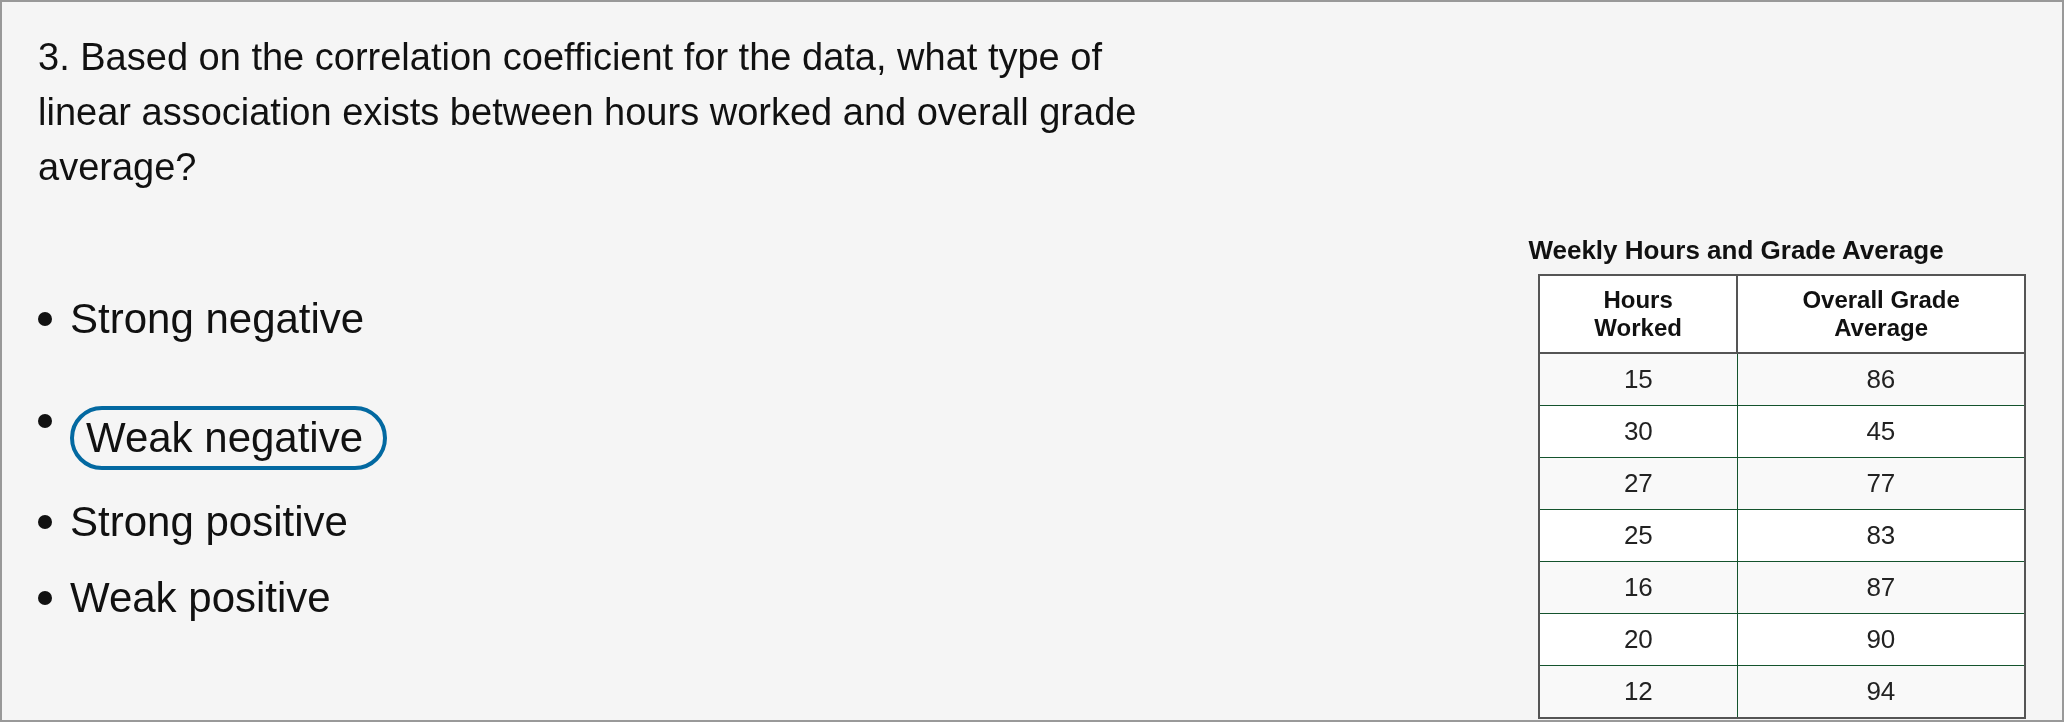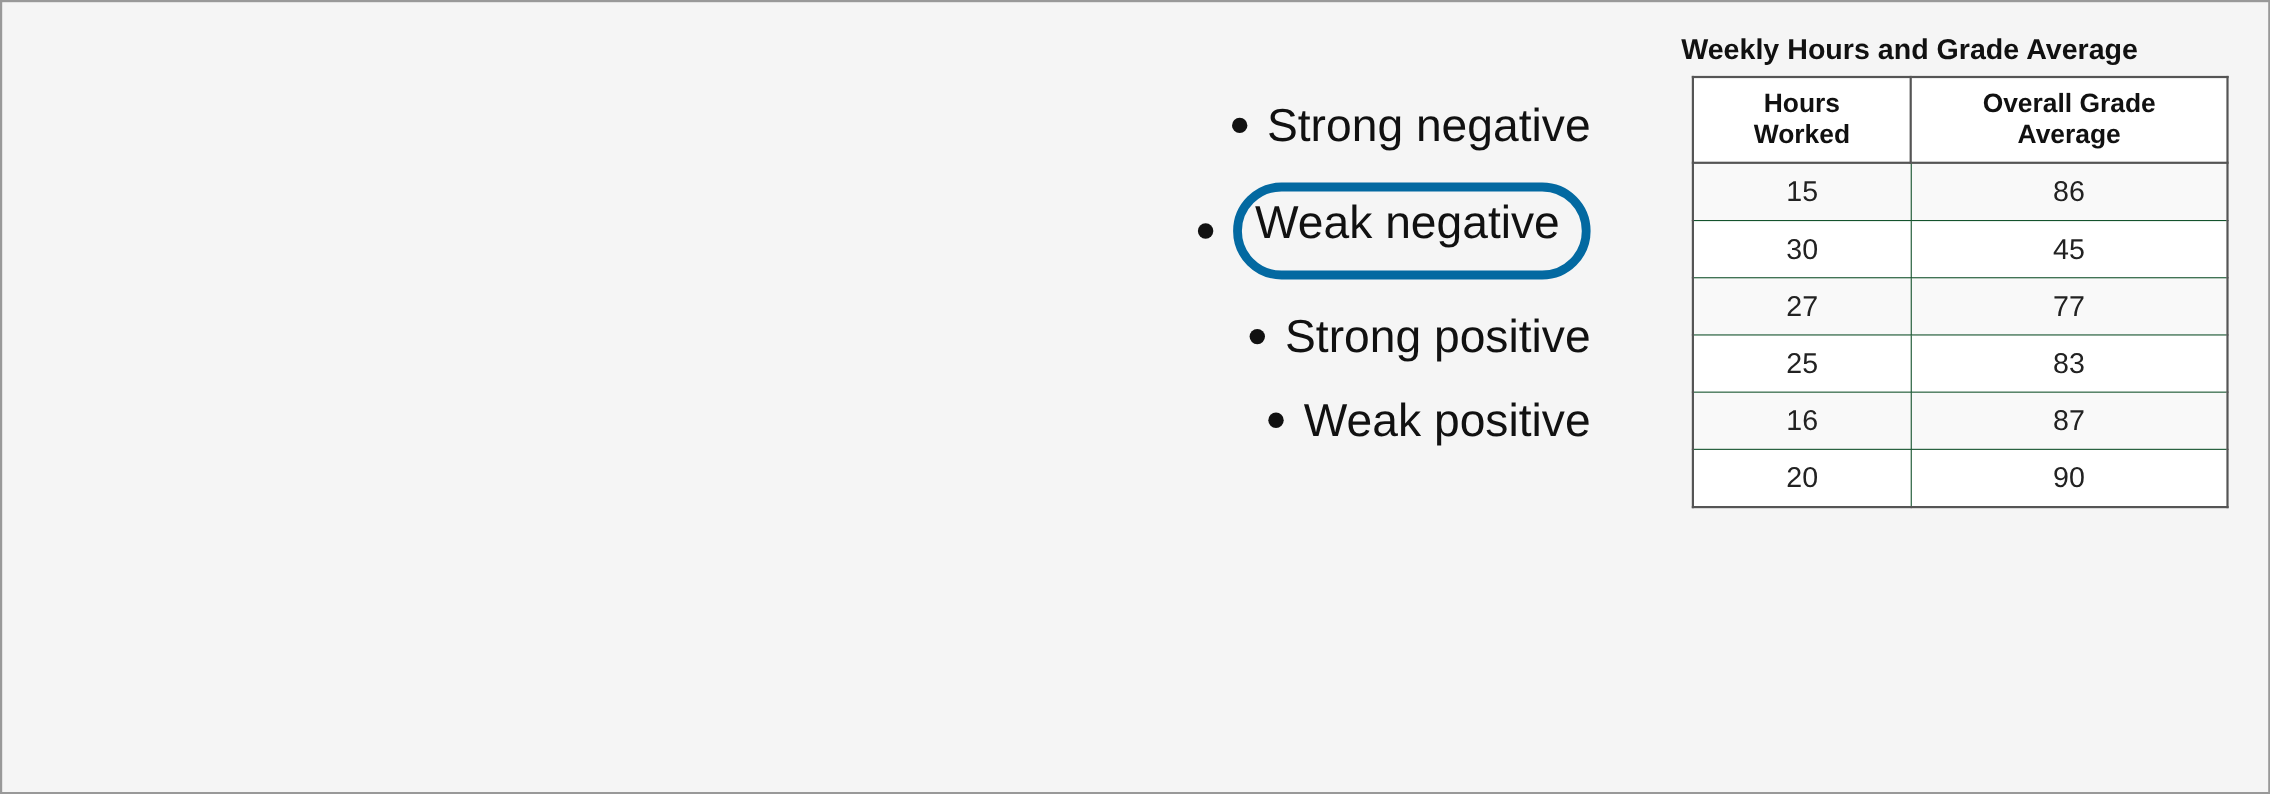--- a/index.html
+++ b/index.html
@@ -58,40 +58,40 @@
       margin-top: 60px;
       min-width: 500px;
     }
 
     .option-item {
       display: flex;
       align-items: center;
       gap: 18px;
       font-size: 42px;
       color: #111;
-      justify-content: flex-end;
     }
 
     .bullet {
       width: 14px;
       height: 14px;
       background-color: #111;
       border-radius: 50%;
       flex-shrink: 0;
     }
 
     .option-text {
       font-size: 42px;
       color: #111;
     }
 
     .option-text.circled {
-      border: 8px solid #0369a1;
+      border: 4px solid #0369a1;
       border-radius: 50px;
-      padding: 4px 20px 20px 12px;
+      padding: 4px 20px 4px 12px;
+      margin-top: 35px;
     }
 
     .table-section {
       display: flex;
       flex-direction: column;
       align-items: flex-end;
       margin-left: auto;
       min-width: 580px;
     }
 
@@ -131,20 +131,24 @@
     }
 
     .data-table tr:nth-child(odd) td {
       background-color: #f9f9f9;
     }
   </style>
 </head>
 <body>
 
 <div class="question-card">
+  <div class="question-header">
+    <span class="question-number">3.</span>
+    <span>Based on the correlation coefficient for the data, what type of linear association exists between hours worked and overall grade average?</span>
+  </div>
 
   <div class="content-area">
     <div class="answer-options">
 
     <div class="option-item">
           <span class="bullet"></span>
           <span class="option-text">Strong negative</span>
         </div>
         <div class="option-item">
           <span class="bullet"></span>
@@ -188,17 +192,21 @@
               <td>83</td>
             </tr>
             <tr>
               <td>16</td>
               <td>87</td>
             </tr>
             <tr>
               <td>20</td>
               <td>90</td>
             </tr>
+            <tr>
+              <td>12</td>
+              <td>94</td>
+            </tr>
           </tbody>
       </table>
     </div>
   </div>
 </div>
 
 </body></html>

